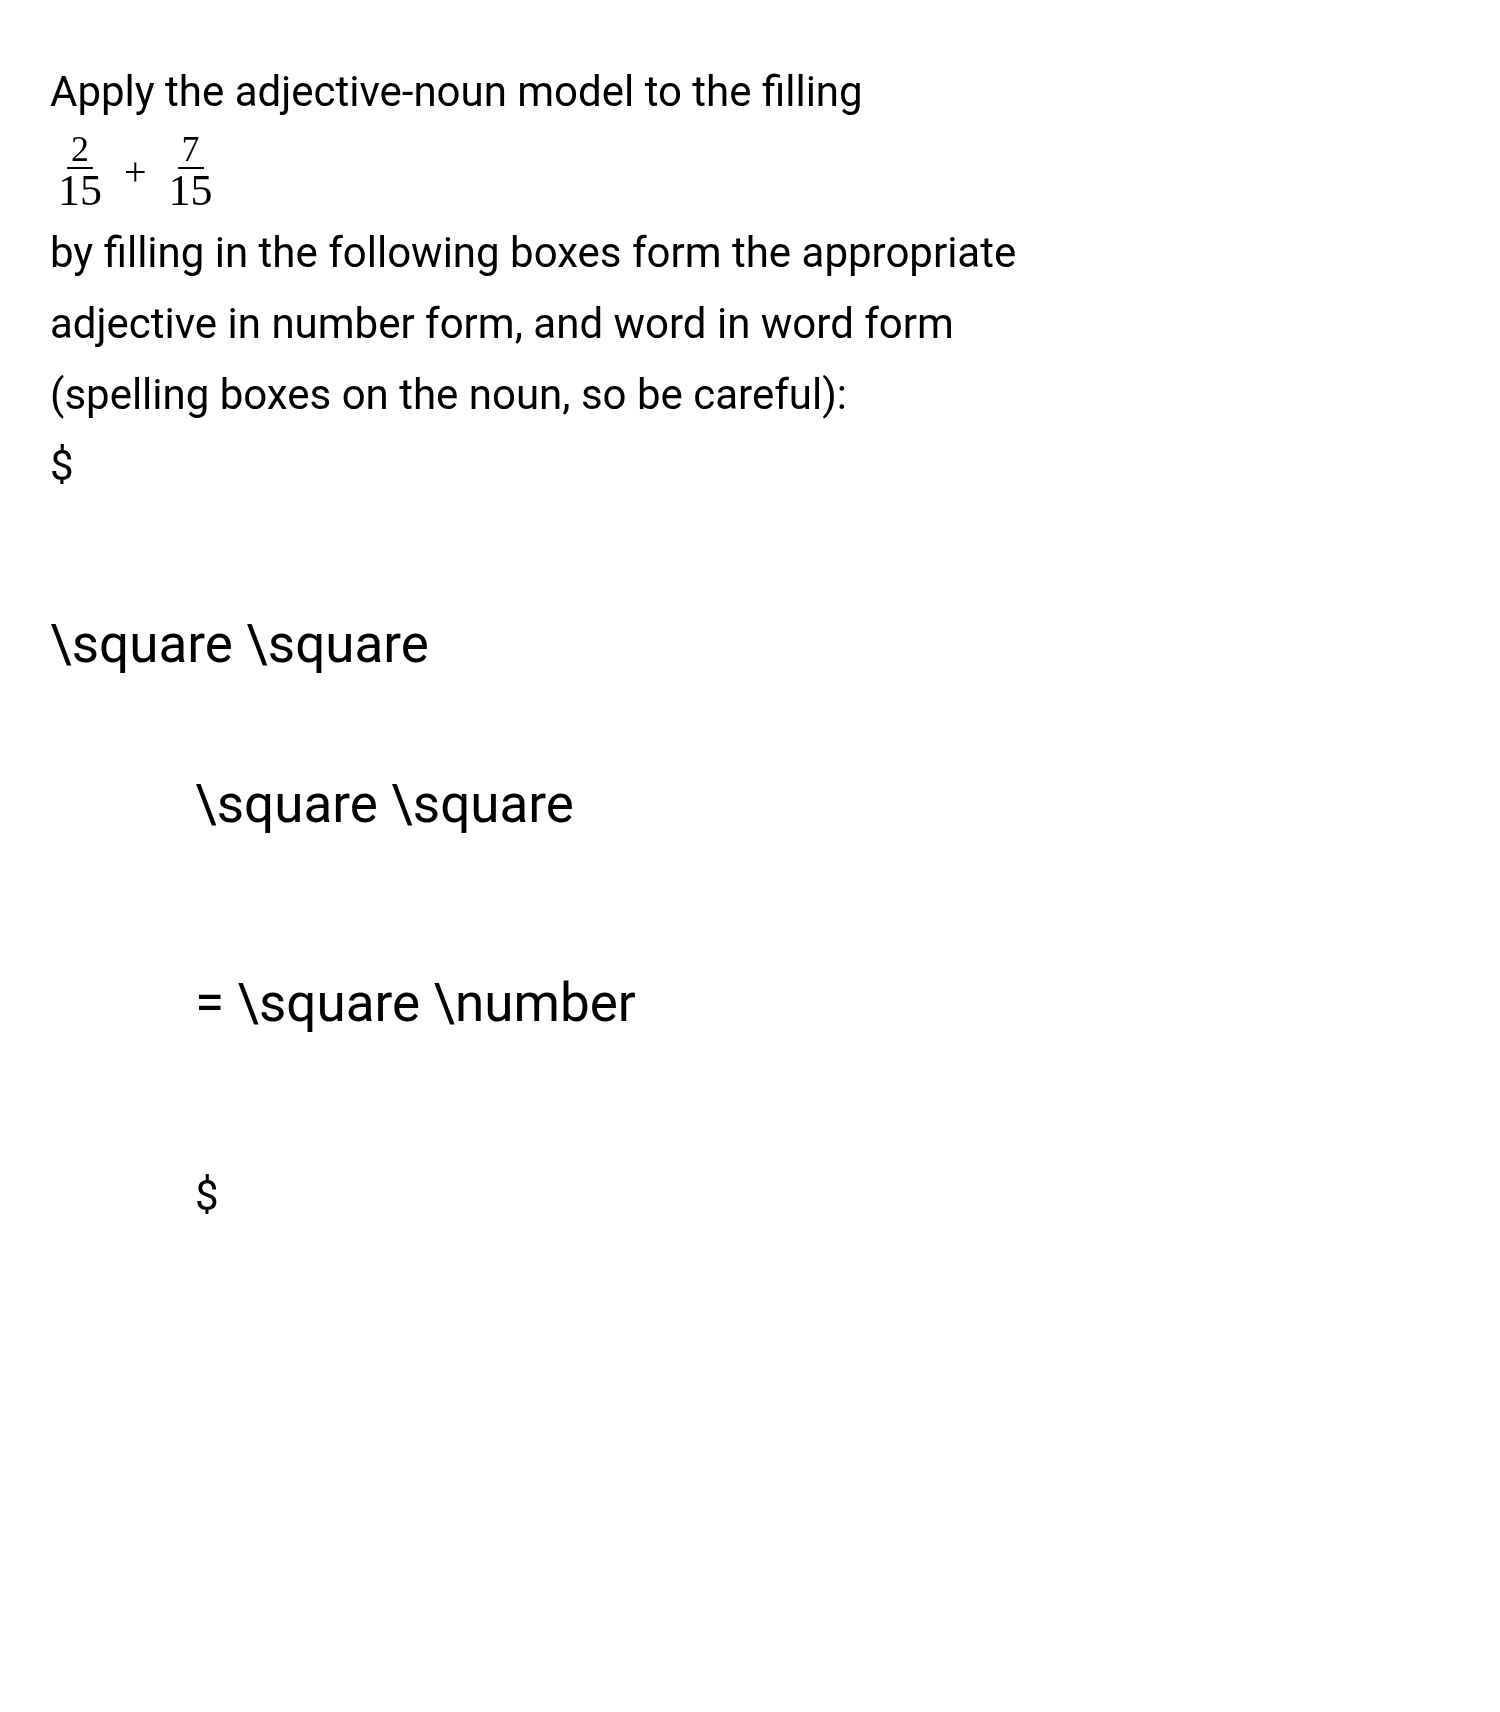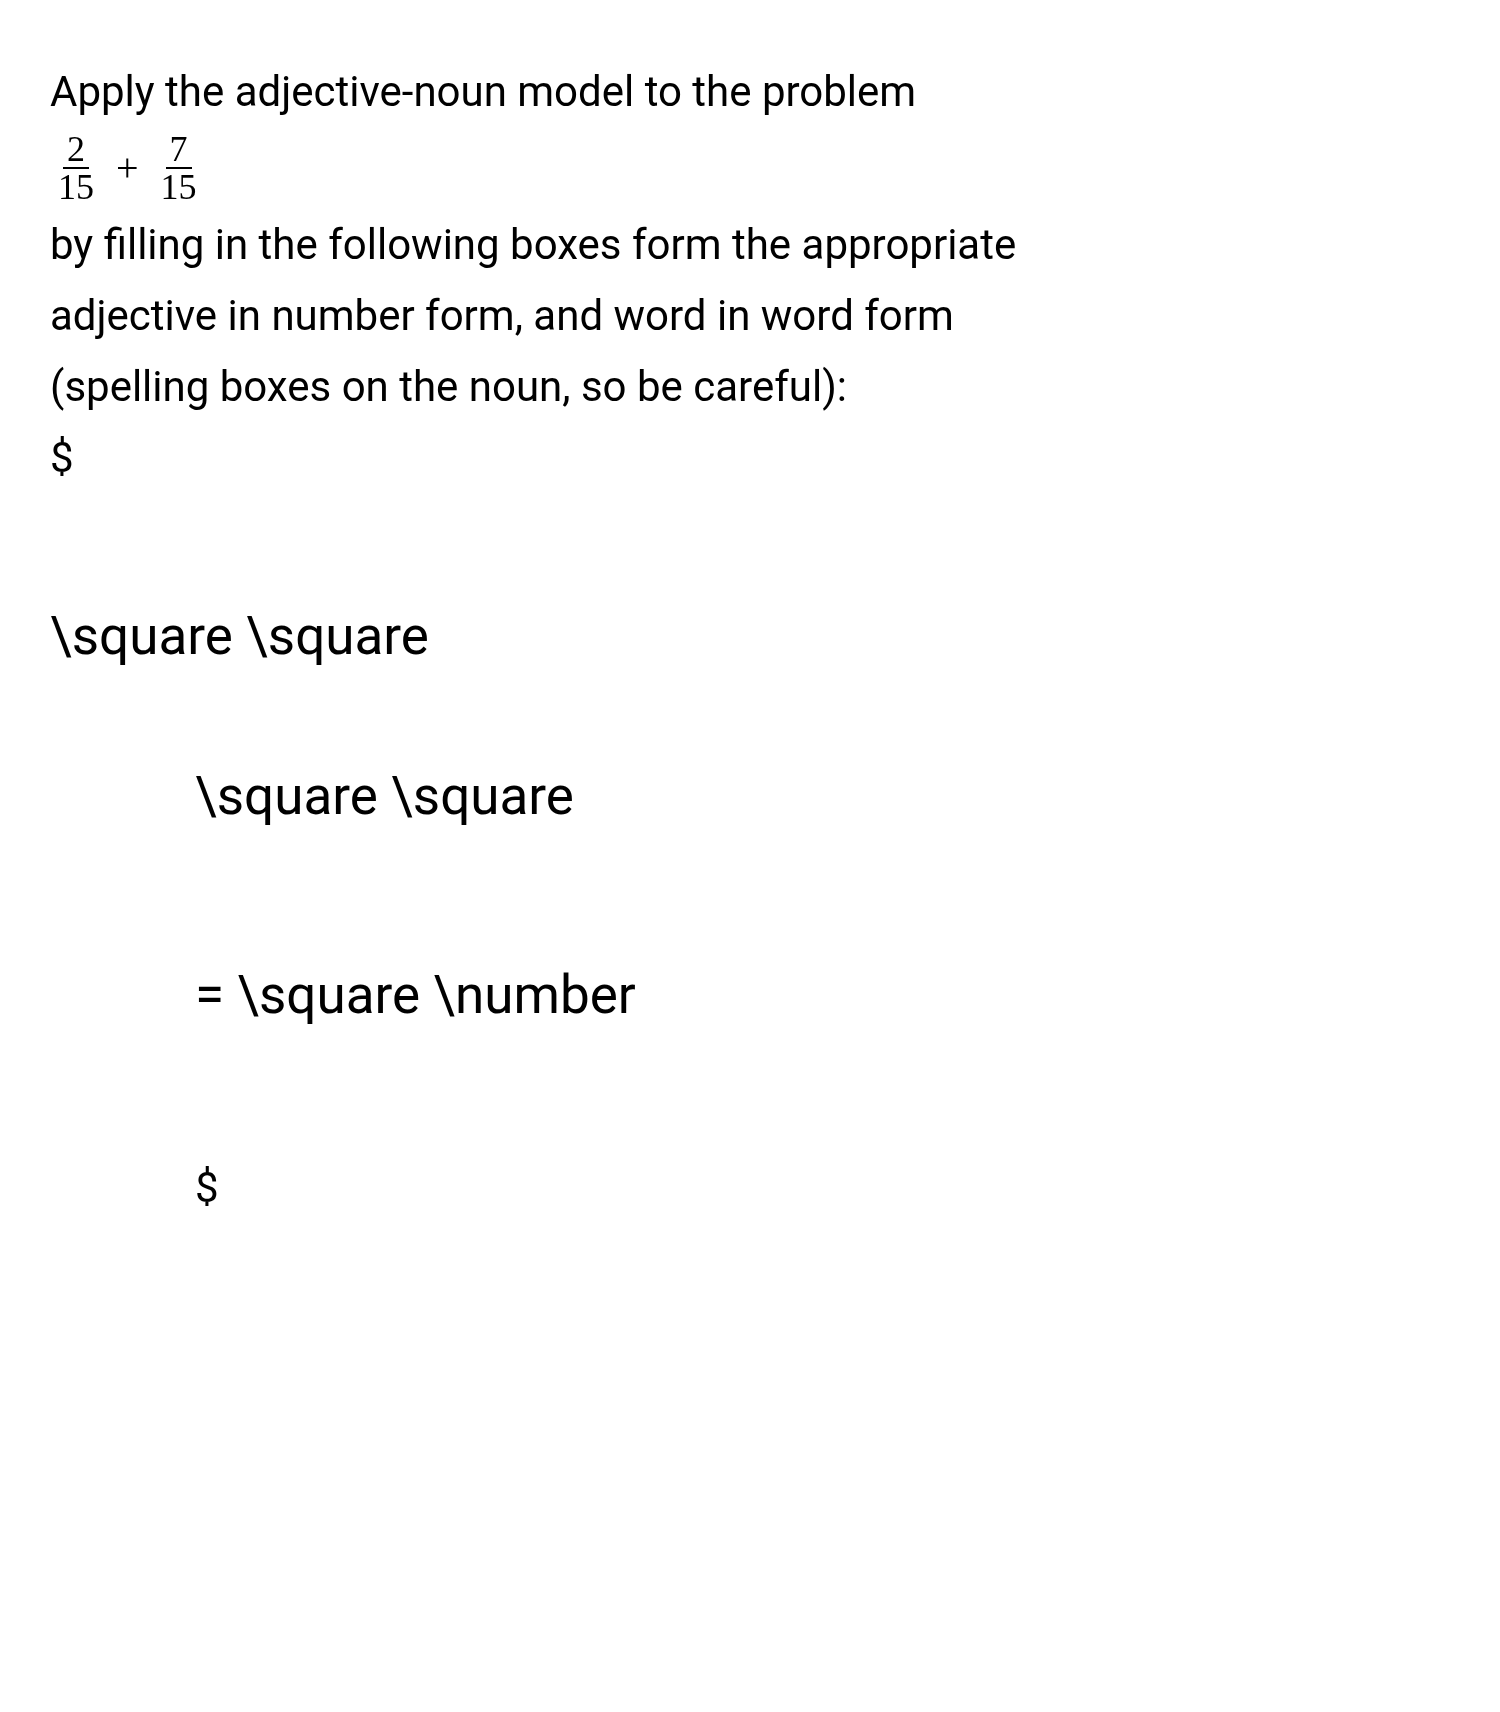--- a/index.html
+++ b/index.html
@@ -33,21 +33,21 @@
       align-items: center;
       font-family: "Times New Roman", serif;
       line-height: 1;
     }
     .fraction .num {
       font-size: 36px;
       padding: 0 4px;
       border-bottom: 2px solid #000;
     }
     .fraction .den {
-      font-size: 36px;
+      font-size: 44px;
       padding: 0 4px;
     }
     .plus {
       font-size: 40px;
       font-family: "Times New Roman", serif;
     }
     .followup-text {
       margin-bottom: 8px;
     }
     .dollar-sign {
@@ -68,21 +68,21 @@
       font-family: -apple-system, BlinkMacSystemFont, "Segoe UI", Roboto, Helvetica, Arial, sans-serif;
       font-size: 53px;
     }
     .indent {
       padding-left: 145px;
     }
   </style>
 </head>
 <body>
 
-<div class="problem-text">Apply the adjective-noun model to the problem</div>
+<div class="problem-text">Apply the adjective-noun model to the filling</div>
 
 <div class="fraction-line">
   <span class="fraction">
     <span class="num">2</span>
     <span class="den">15</span>
   </span>
   <span class="plus">+</span>
   <span class="fraction">
     <span class="num">7</span>
     <span class="den">15</span>

